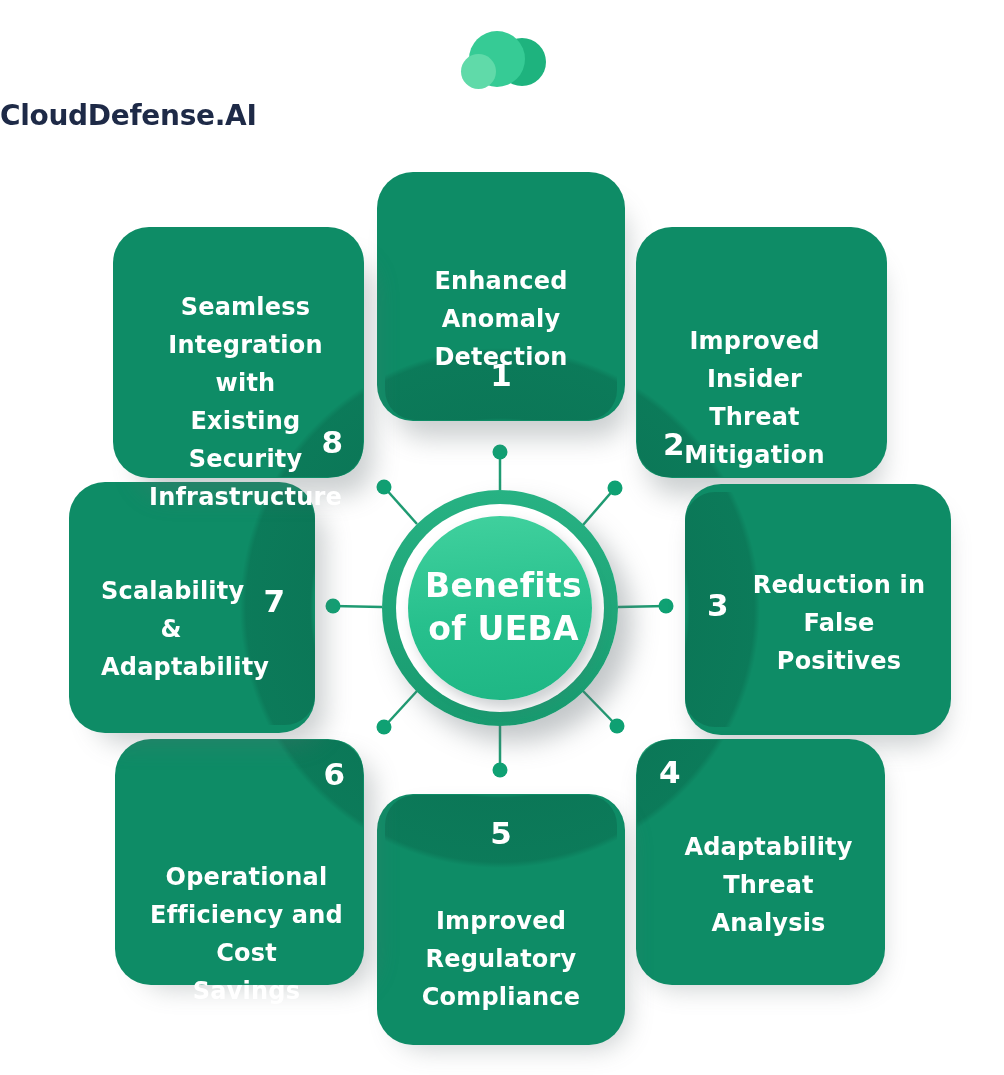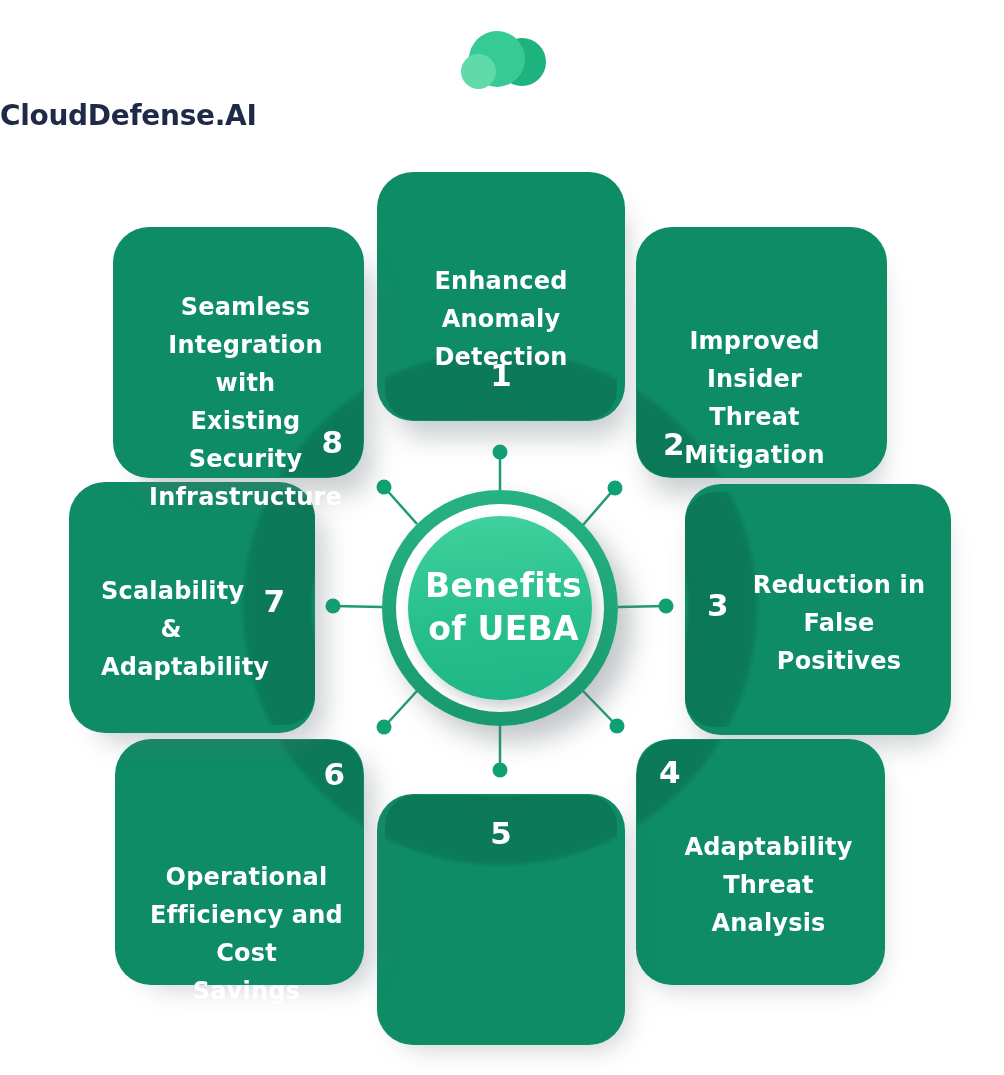--- a/index.html
+++ b/index.html
@@ -169,20 +169,22 @@
 
 <div class="card c4">
   <div class="band"></div>
   <div class="label">Adaptability
 Threat Analysis</div>
   <div class="num">4</div>
 </div>
 
 <div class="card c5">
   <div class="band"></div>
+  <div class="label">Improved Regulatory
+Compliance</div>
   <div class="num">5</div>
 </div>
 
 <div class="card c6">
   <div class="band"></div>
   <div class="label">Operational
 Efficiency and Cost
 Savings</div>
   <div class="num">6</div>
 </div>

